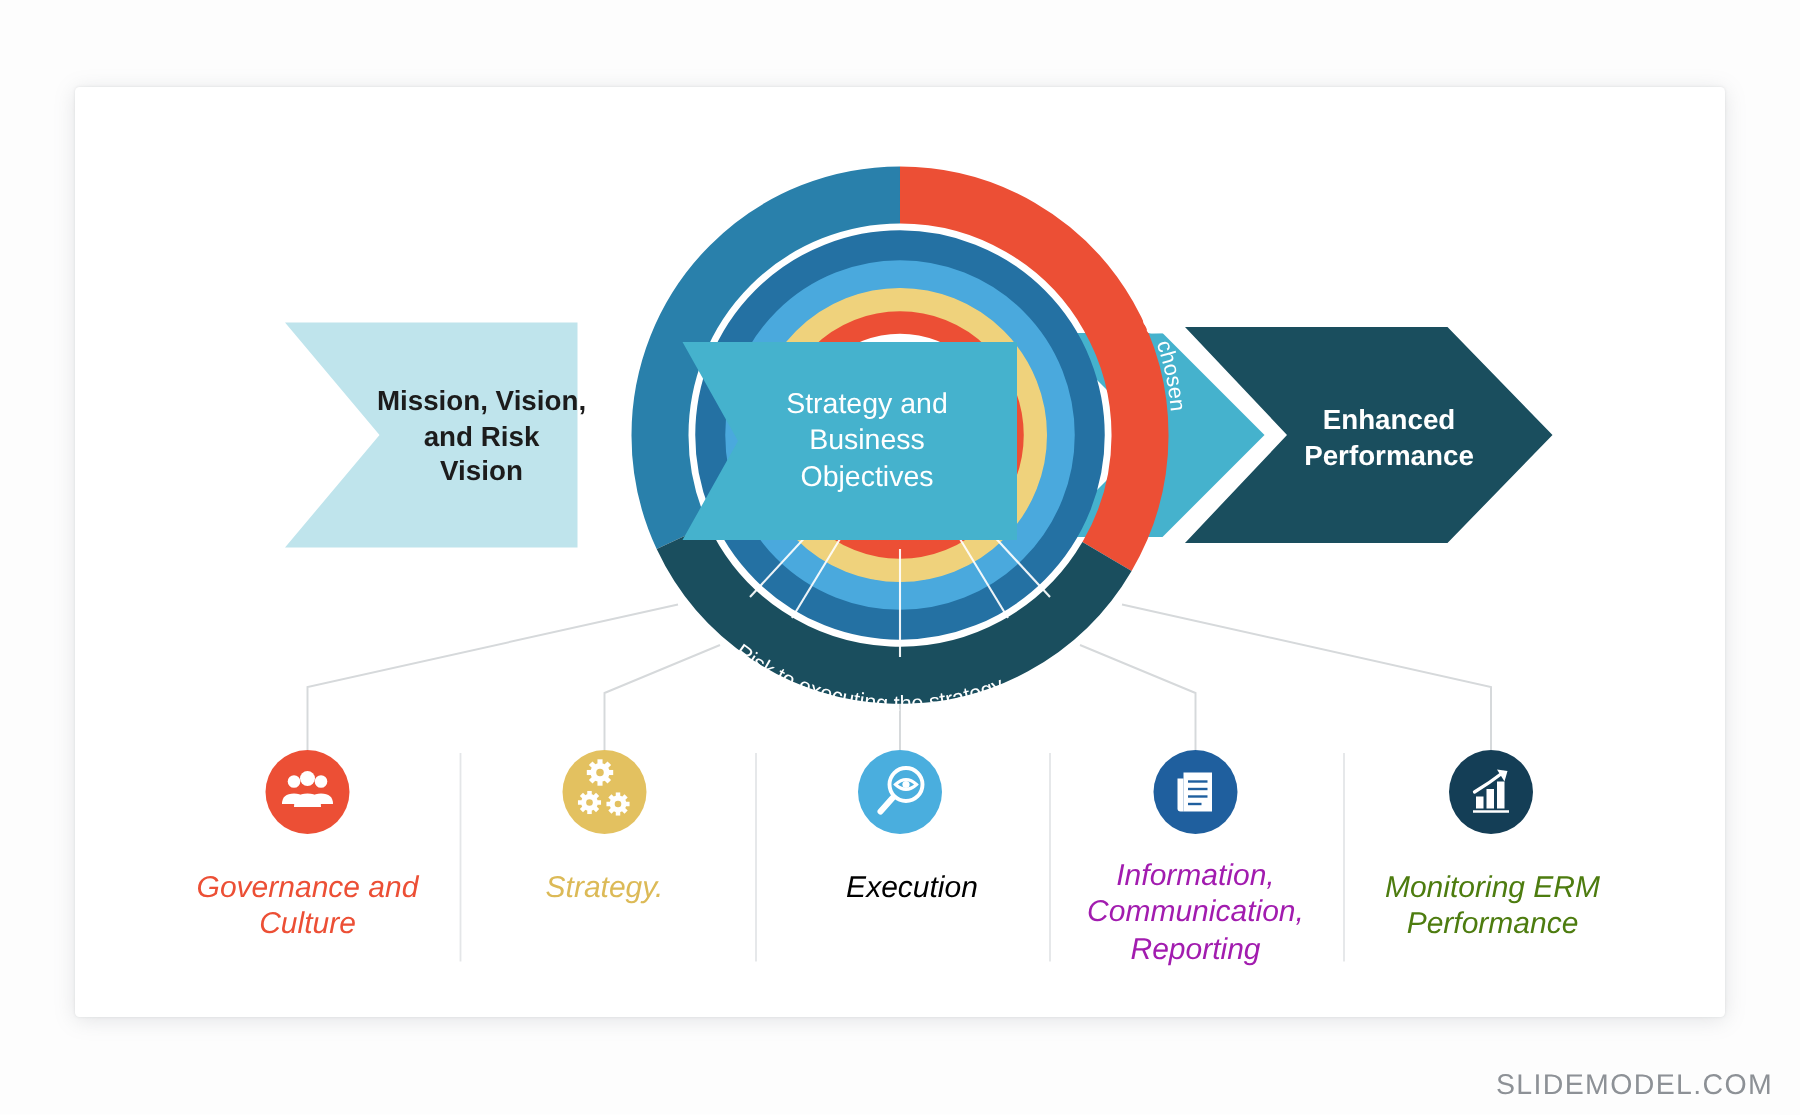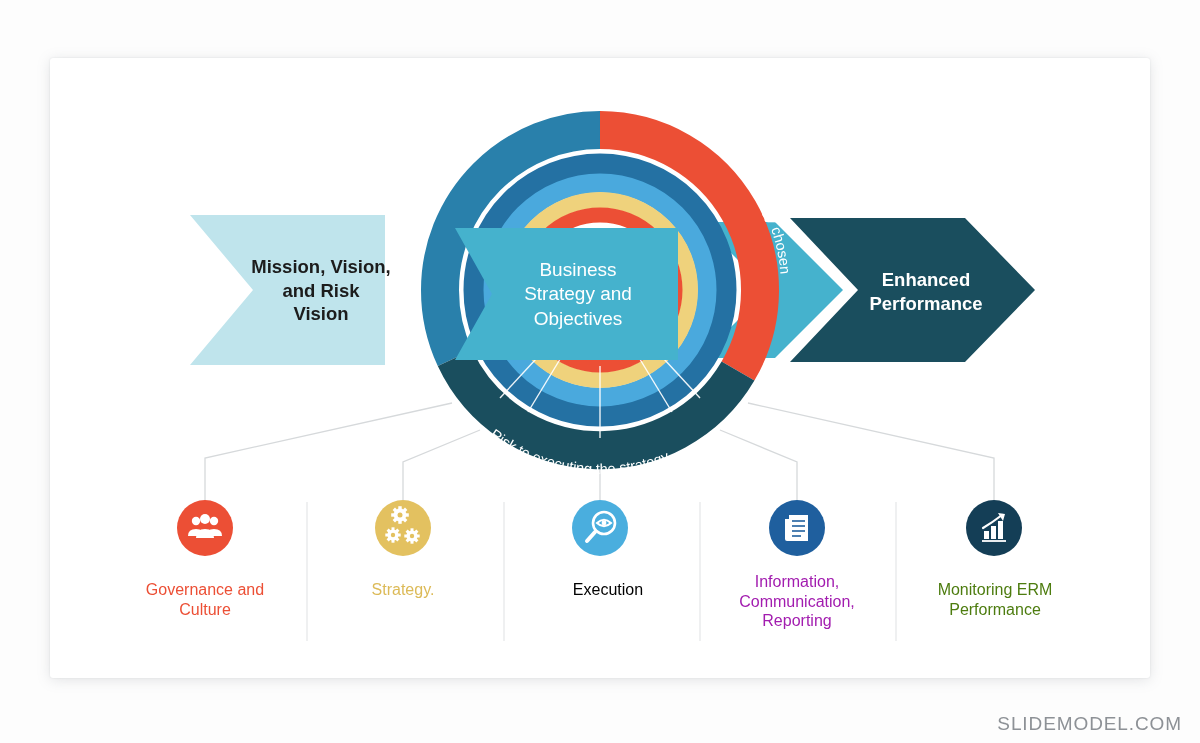--- a/index.html
+++ b/index.html
@@ -56,22 +56,23 @@
     font-size: 18.5px;
     font-weight: bold;
   }
   .arrow-label.left { color: #1c1c1c; }
   .arrow-label.right { color: #ffffff; }
   .center-label {
     font-size: 19px;
     color: #ffffff;
   }
   .icon-label {
-    font-size: 16px;
+    font-size: 20px;
     line-height: 1.22;
+    font-style: italic;
   }
   svg { display: block; }
   text { font-family: "Liberation Sans", sans-serif; }
 </style>
 </head>
 <body>
 
 <div id="stage">
 
   <div class="card"></div>
@@ -248,22 +249,22 @@
     </g>
   </svg>
 
   <div class="txt arrow-label left" style="left:250px; top:255px; width:142px;">
     <div>Mission, Vision,</div>
     <div>and Risk</div>
     <div>Vision</div>
   </div>
 
   <div class="txt center-label" style="left:500px; top:258px; width:156px;">
+    <div>Strategy and</div>
     <div>Business</div>
-    <div>Strategy and</div>
     <div>Objectives</div>
   </div>
 
   <div class="txt arrow-label right" style="left:850px; top:268px; width:152px;">
     <div>Enhanced</div>
     <div>Performance</div>
   </div>
 
   <div class="txt icon-label" style="left:125px; top:580px; width:160px; color:#ec4f35;">
     <div>Governance and</div>

